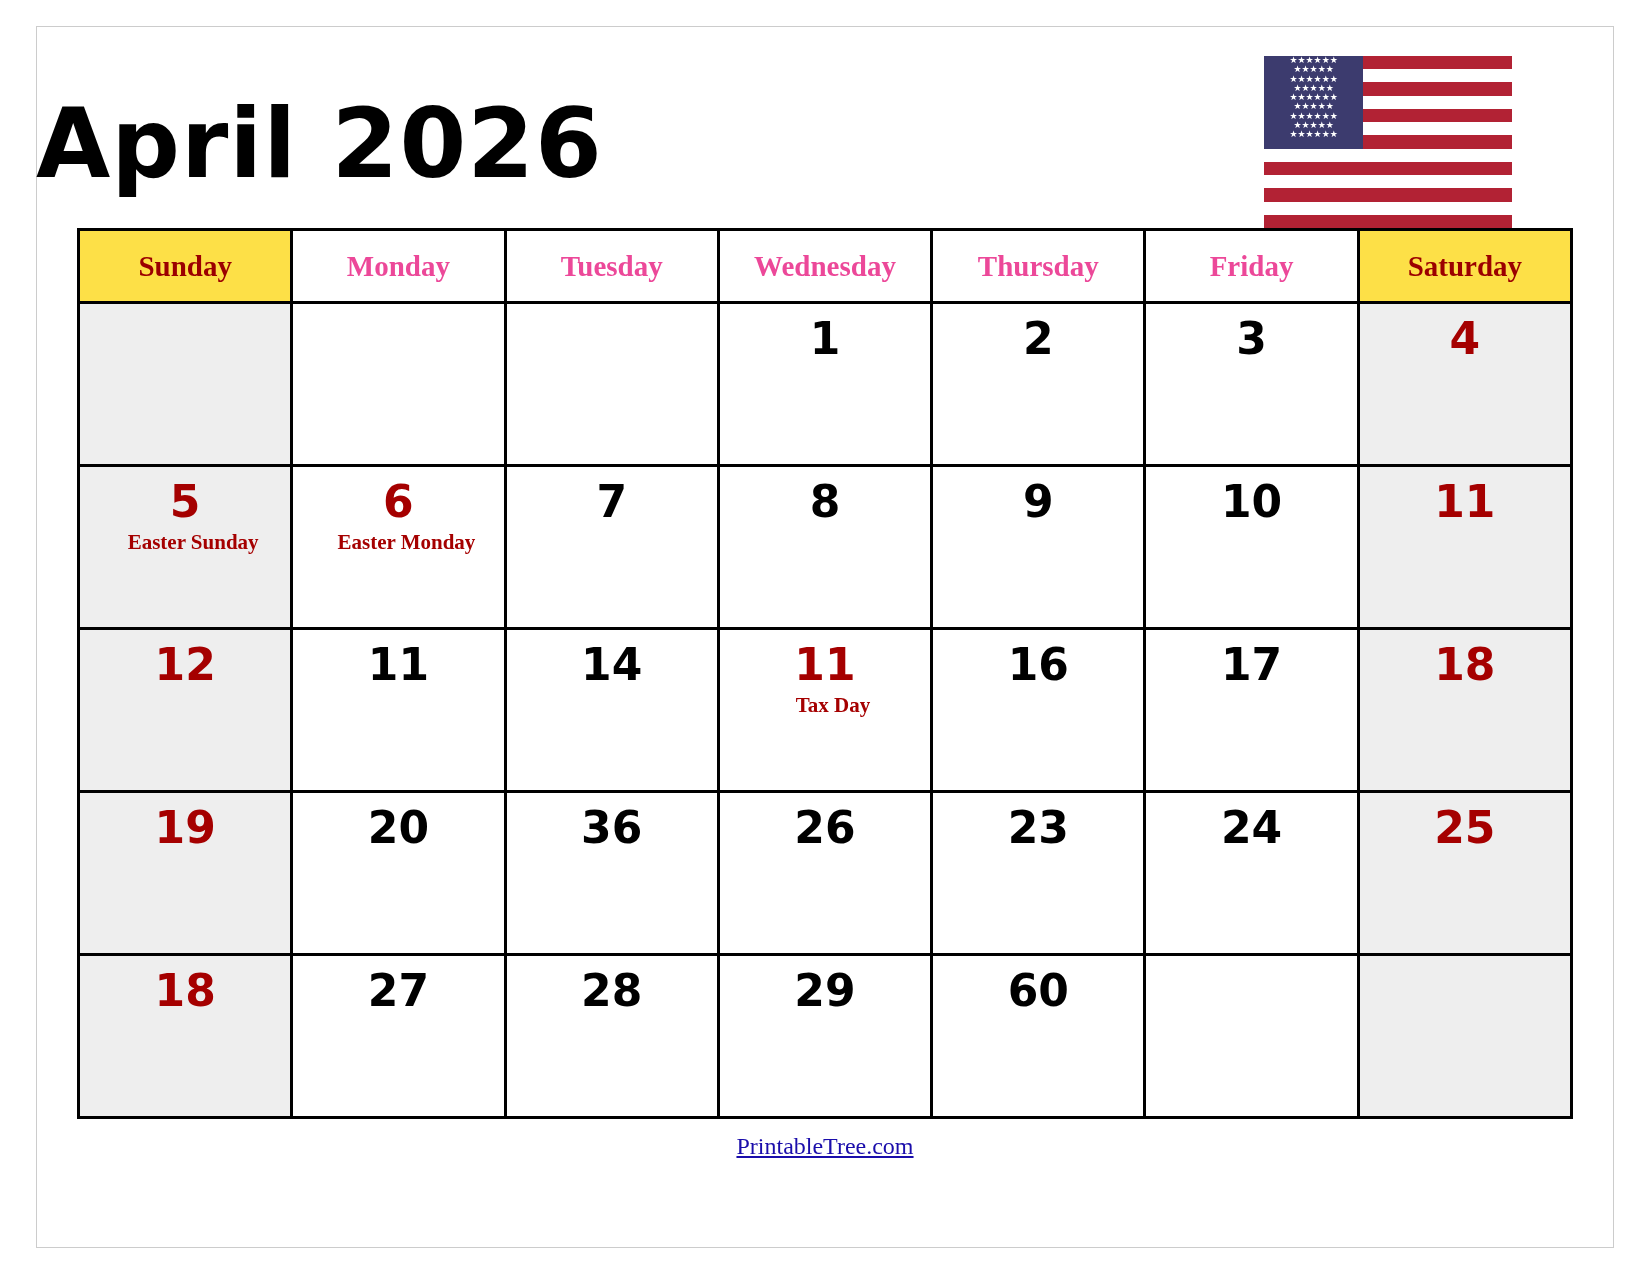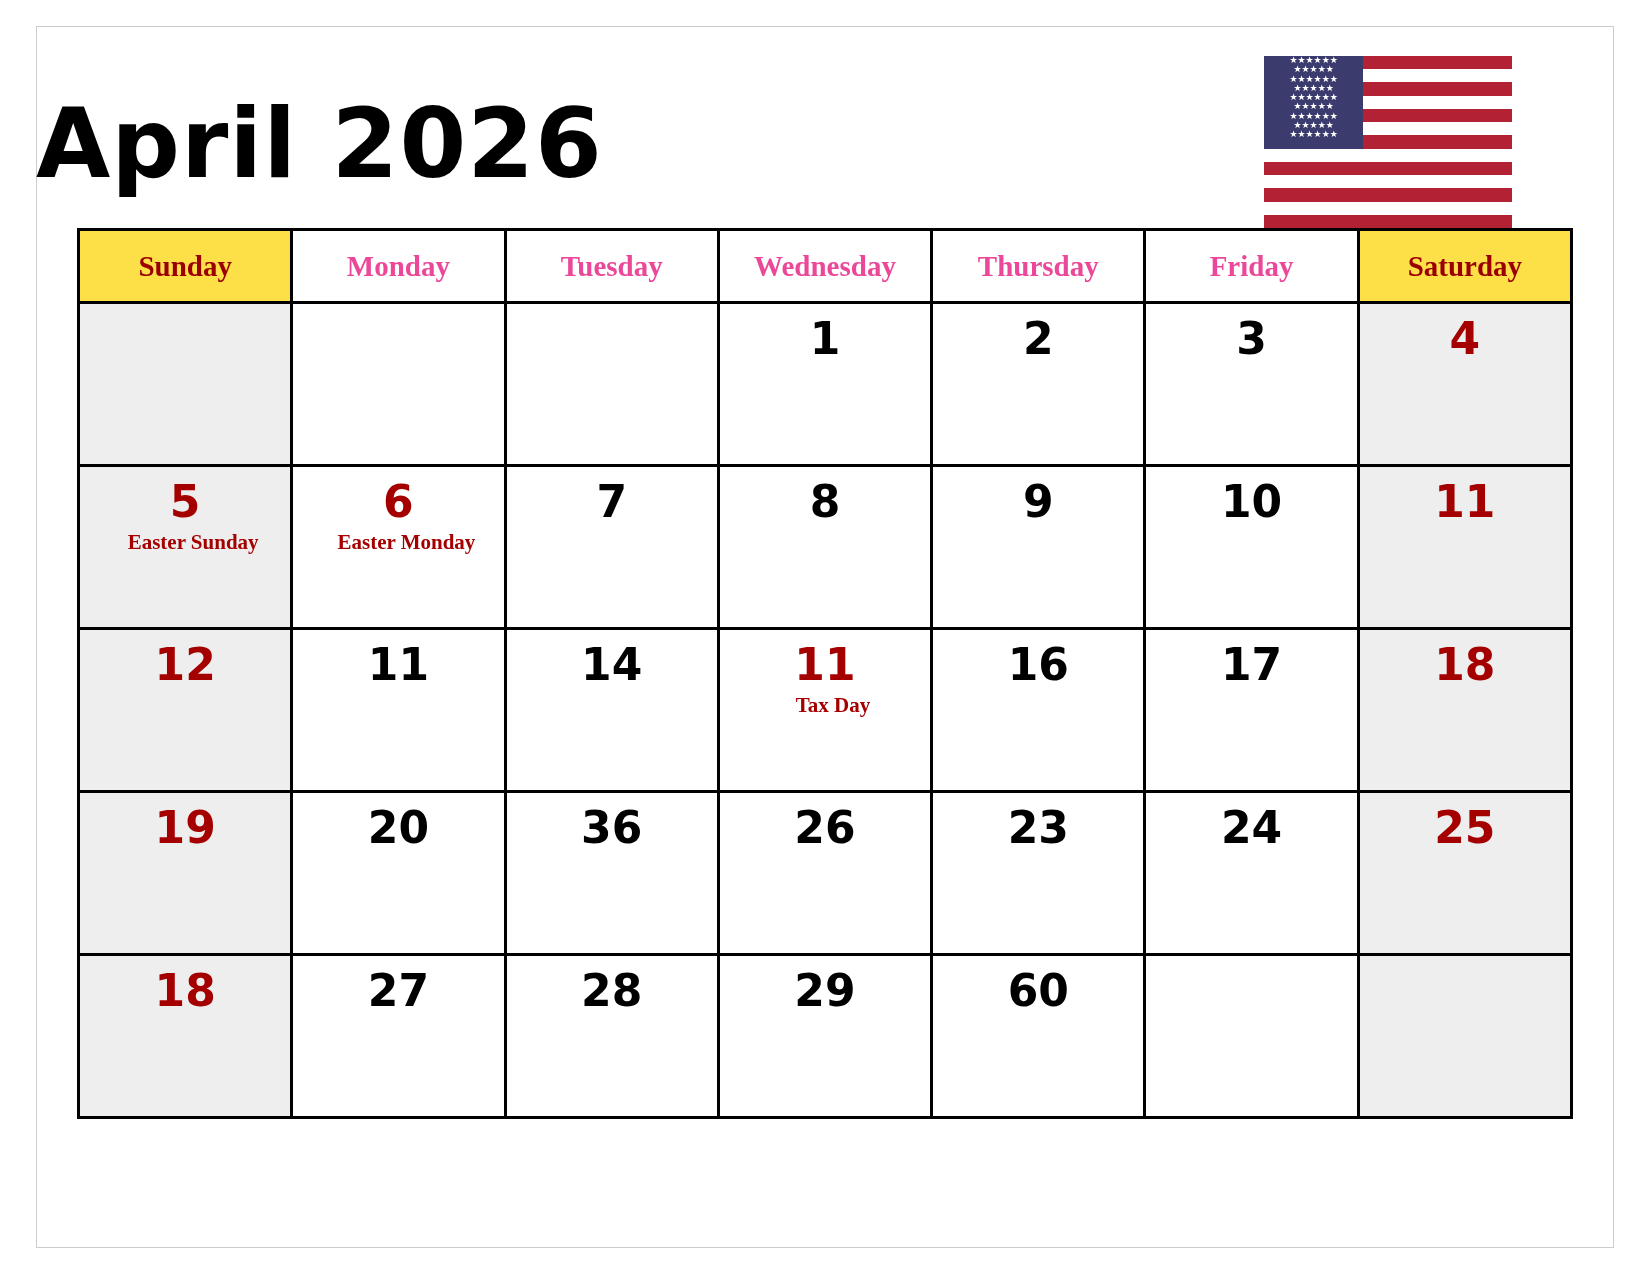--- a/index.html
+++ b/index.html
@@ -346,13 +346,16 @@
           <span class="event"></span>
         </td>
         <td class="weekend">
           <span class="daynum red"></span>
           <span class="event"></span>
         </td>
       </tr>
     </tbody>
   </table>
 
+  <div class="footer">
+    <a href="#">PrintableTree.com</a>
+  </div>
 </div>
 
 </body></html>

